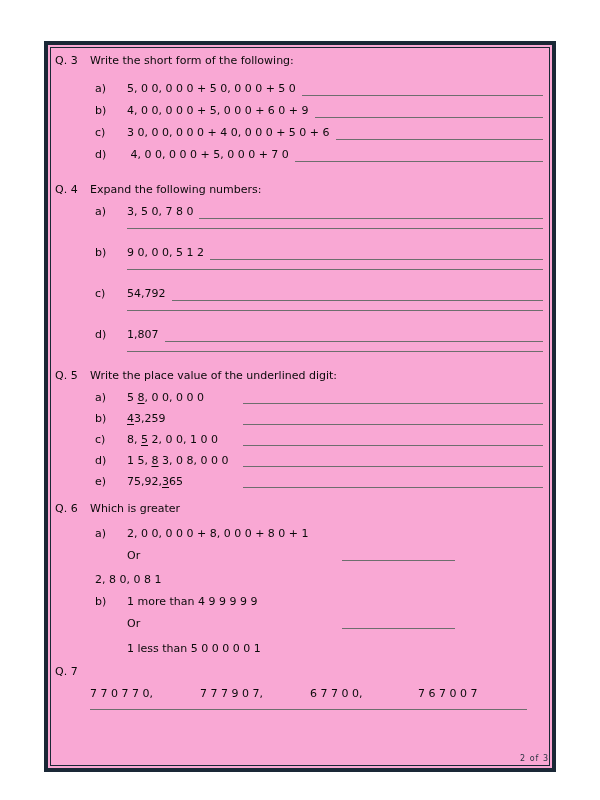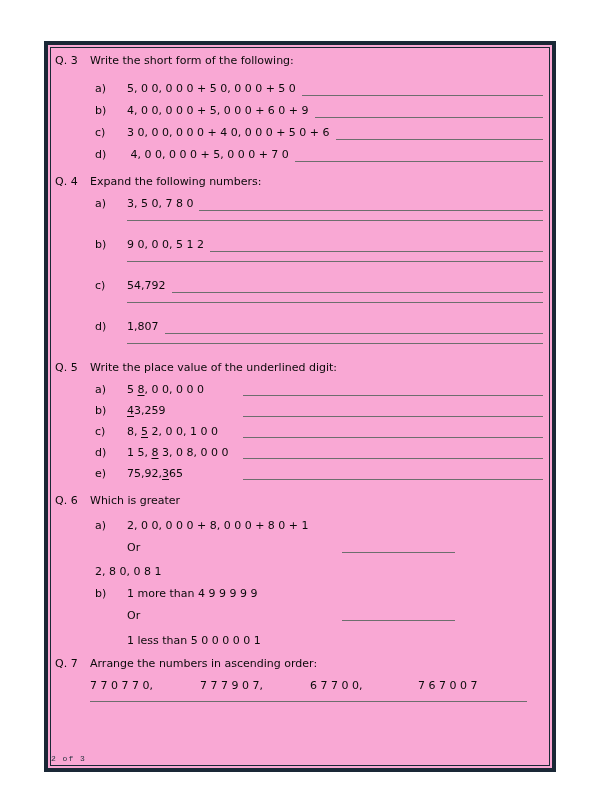--- a/index.html
+++ b/index.html
@@ -52,21 +52,21 @@
     border-bottom: 1px solid var(--rule-color, #6e6e6e);
     margin-bottom: 13px;
   }
 
   .u { text-decoration: underline; text-underline-offset: 2px; }
 
   .mb6 { margin-bottom: 6px; }
   .mt1 { margin-top: 1px; }
   .mt2 { margin-top: 2px; flex-direction: column; }
   .mt3 { margin-top: 3px; }
-  .mt5 { margin-top: 5px; }
+  .mt5 { margin-top: 13px; }
   .mt6 { margin-top: 6px; }
 
   .or-blank {
     position: absolute; left: 247px; bottom: 6px;
     width: 113px;
     border-bottom: 1px solid var(--rule-color, #555555);
   }
 
   .q7-numbers {
     display: flex; margin-left: 35px; line-height: 22px;
@@ -74,25 +74,24 @@
   .q7-numbers span { white-space: pre; }
   .q7-col1 { width: 110px; } .q7-col2 { width: 110px; } .q7-col3 { width: 108px; }
 
   .q7-line {
     margin-left: 35px; width: 437px; height: 5px;
     border-bottom: 1px solid var(--rule-color, #6e6e6e);
   }
 
   .footer {
     position: absolute; left: 0; right: 0; bottom: 2px;
-    text-align: left;
+    text-align: right;
     font-size: 8px;
     letter-spacing: 1px;
     color: #2a3340;
-    font-family: Liberation Mono, monospace;
   }
 </style>
 </head>
 <body>
 
 <div class="frame">
   <div class="frame-inner">
 
     <div class="q-head mb6">
       <span class="q-num">Q. 3</span>
@@ -204,21 +203,20 @@
       <span class="sub-text">Or</span>
       <span class="or-blank"></span>
     </div>
     <div class="sub-row mt3">
       <span class="sub-letter"></span>
       <span class="sub-text">1 less than 5 0 0 0 0 0 1</span>
     </div>
 
     <div class="q-head mt1">
       <span class="q-num">Q. 7</span>
-      <span class="q-title">Arrange the numbers in ascending order:</span>
     </div>
     <div class="q7-numbers">
       <span class="q7-col1">7 7 0 7 7 0,</span>
       <span class="q7-col2">7 7 7 9 0 7,</span>
       <span class="q7-col3">6 7 7 0 0,</span>
       <span>7 6 7 0 0 7</span>
     </div>
     <div class="q7-line"></div>
 
     <div class="footer">2 of 3</div>

